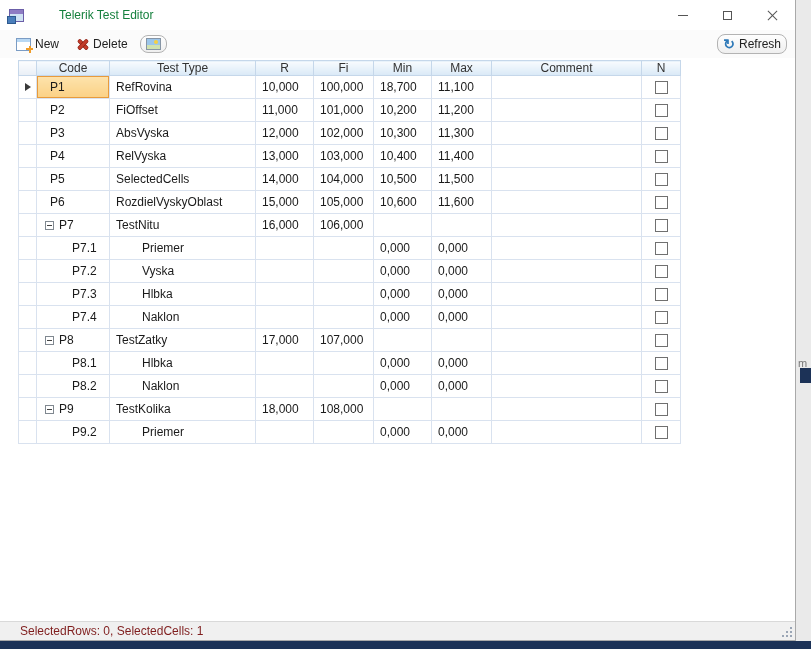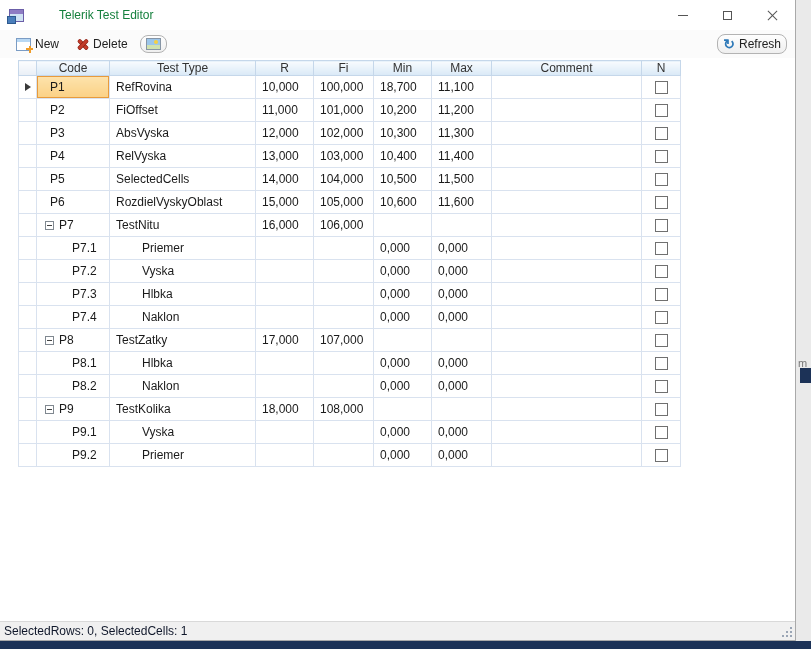--- a/index.html
+++ b/index.html
@@ -76,21 +76,21 @@
   td.c-type { padding-left:6px; }
   td.c-type.child { padding-left:32px; }
   td.c-num { padding-left:6px; }
   td.c-comment { padding-left:6px; }
   td.c-n { text-align:center; }
   .checkbox { display:inline-block; width:13px; height:13px; border:1px solid #707070;
     background:#fff; vertical-align:middle; }
 
   
   .statusbar { position:absolute; left:0; right:0; bottom:0; height:19px; background:#f0f0f0;
-    border-top:1px solid #d9d9d9; display:flex; align-items:center; padding-left:4px; font-size:12px; color:#0f172a; }
+    border-top:1px solid #d9d9d9; display:flex; align-items:center; padding-left:20px; font-size:12px; color:#7f1d1d; }
   .grip { position:absolute; right:3px; bottom:3px; width:10px; height:10px; }
   .grip i { position:absolute; width:2px; height:2px; background:#9aa5b5; }
   .grip i:nth-child(1){ right:0; bottom:0; }
   .grip i:nth-child(2){ right:4px; bottom:0; }
   .grip i:nth-child(3){ right:8px; bottom:0; }
   .grip i:nth-child(4){ right:0; bottom:4px; }
   .grip i:nth-child(5){ right:4px; bottom:4px; }
   .grip i:nth-child(6){ right:0; bottom:8px; }
 
   
@@ -325,31 +325,20 @@
             <td class="c-type">TestKolika</td>
             <td class="c-num">18,000</td>
             <td class="c-num">108,000</td>
             <td class="c-num"></td>
             <td class="c-num"></td>
             <td class="c-comment"></td>
             <td class="c-n"><span class="checkbox"></span></td>
           </tr>
           <tr>
             <td class="ind"></td>
-            <td class="c-code lvl1"><span>P9.1</span></td>
-            <td class="c-type child">Vyska</td>
-            <td class="c-num"></td>
-            <td class="c-num"></td>
-            <td class="c-num">0,000</td>
-            <td class="c-num">0,000</td>
-            <td class="c-comment"></td>
-            <td class="c-n"><span class="checkbox"></span></td>
-          </tr>
-          <tr>
-            <td class="ind"></td>
             <td class="c-code lvl1"><span>P9.2</span></td>
             <td class="c-type child">Priemer</td>
             <td class="c-num"></td>
             <td class="c-num"></td>
             <td class="c-num">0,000</td>
             <td class="c-num">0,000</td>
             <td class="c-comment"></td>
             <td class="c-n"><span class="checkbox"></span></td>
           </tr>
         </tbody>

